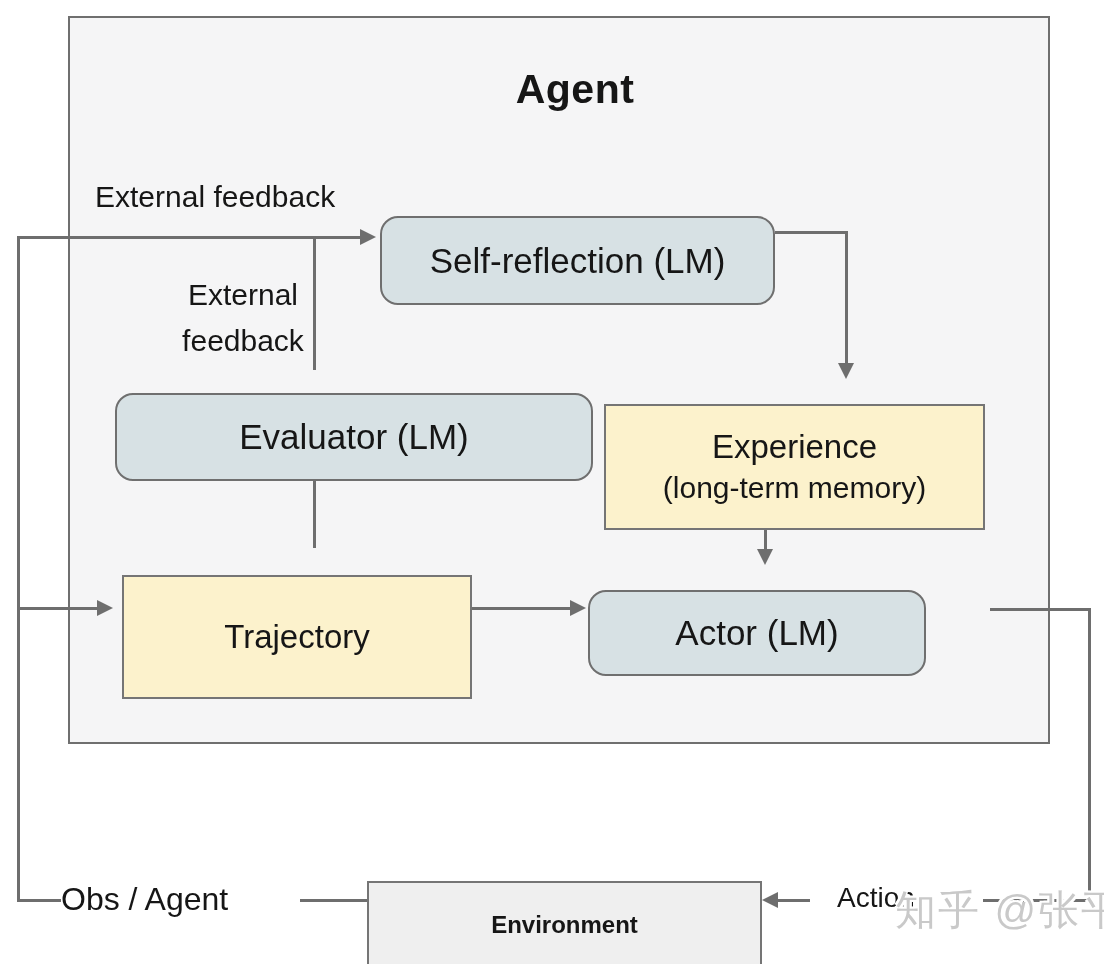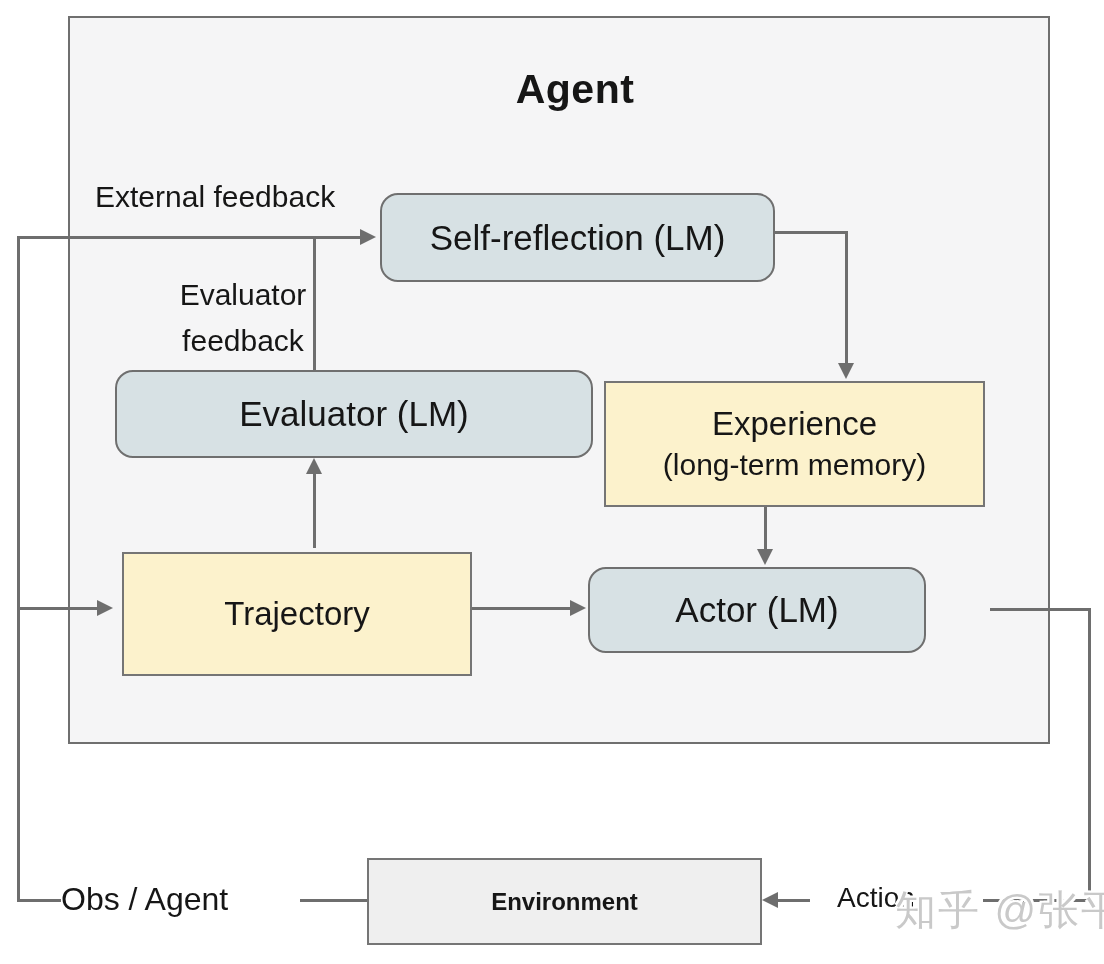--- a/index.html
+++ b/index.html
@@ -20,21 +20,21 @@
   .agent-box{
     position:absolute;left:68px;top:16px;width:982px;height:728px;
     background:var(--agent-bg);border:2px solid var(--border);box-sizing:border-box;
   }
   .agent-title{
     position:absolute;left:68px;top:66px;width:982px;text-align:center;
     font-size:41px;font-weight:bold;letter-spacing:0.5px;margin-left:16px;
   }
   .node{
     position:absolute;display:flex;flex-direction:column;align-items:center;justify-content:center;
-    box-sizing:border-box;text-align:right;z-index:2;
+    box-sizing:border-box;text-align:right;z-index:2;margin-top:23px;
   }
   .node.round{
     background:var(--box-blue);border:2px solid var(--border);border-radius:18px;
     font-size:35px;
   }
   .node.rect-yellow{
     background:var(--box-yellow);border:2px solid #757575;
   }
   .node.rect-gray{
     background:var(--box-gray);border:2px solid #757575;
@@ -152,21 +152,21 @@
     <span>Actor (LM)</span>
   </div>
 
   <div class="node rect-gray" id="box-environment">
     <span>Environment</span>
   </div>
 
   <div class="lbl" id="lbl-external">External feedback</div>
 
   <div class="lbl" id="lbl-internal">
-    <div>Evaluator</div>
+    <div>External</div>
     <div>feedback</div>
   </div>
 
 
   <div class="lbl" id="lbl-obs">Obs / Agent</div>
   <div class="lbl" id="lbl-action">Action</div>
 
   <div class="watermark">知乎 @张平</div>
 
 </div>

